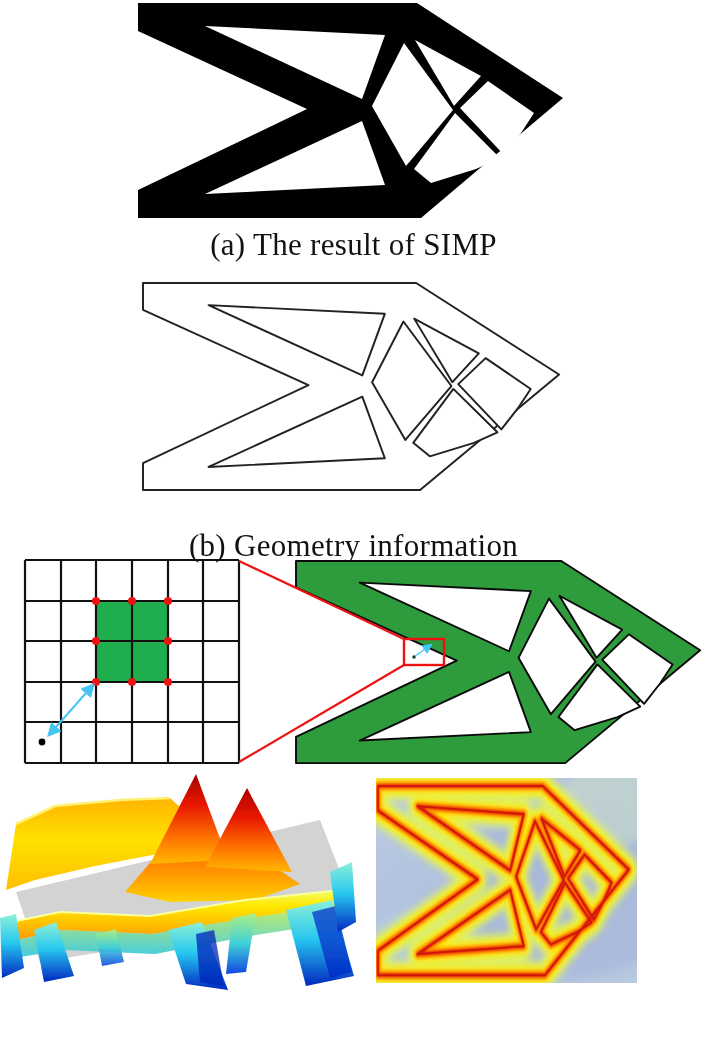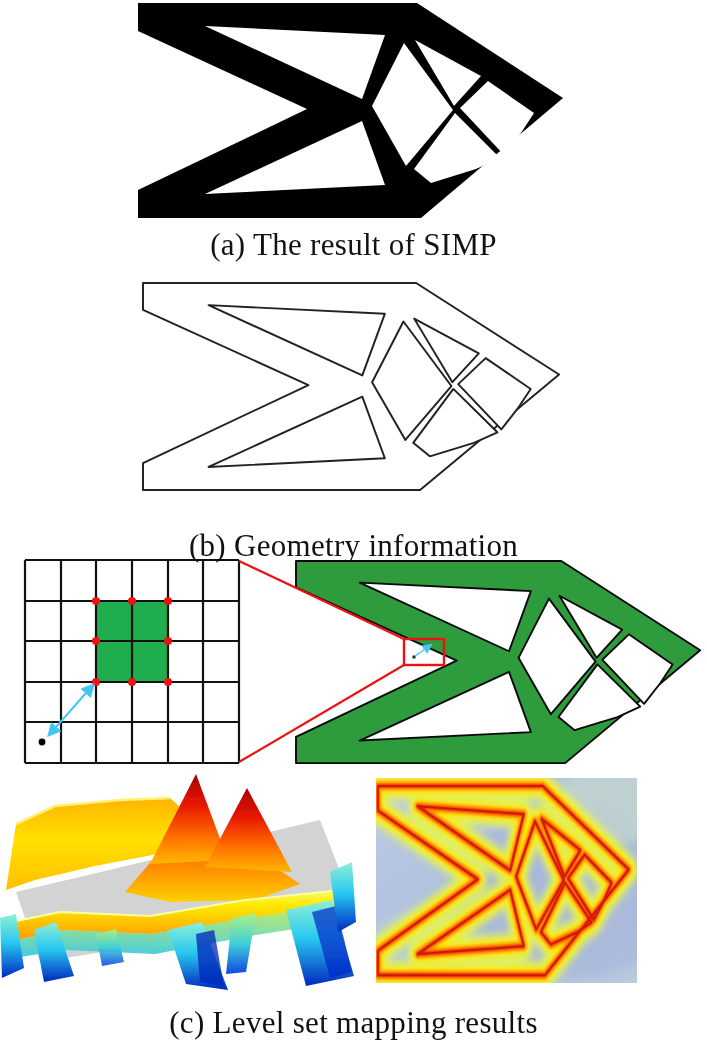--- a/index.html
+++ b/index.html
@@ -182,15 +182,14 @@
     <ellipse cx="45" cy="170" rx="60" ry="40" fill="#b6cede" opacity="0.6" filter="url(#b5)"></ellipse>
     <g transform="translate(2,8) scale(0.59,0.88)" fill="none" stroke-linejoin="round">
       <use href="#topoAll" stroke="#e2f55e" stroke-width="32" opacity="0.9" filter="url(#b5)"></use>
       <use href="#topoAll" stroke="#ffe80a" stroke-width="19" filter="url(#b3)"></use>
       <use href="#topoAll" stroke="#ff9800" stroke-width="11" filter="url(#b2)"></use>
       <use href="#topoAll" stroke="#e83000" stroke-width="4.8" filter="url(#b1)"></use>
       <use href="#topoAll" stroke="#cc1010" stroke-width="2.2" opacity="0.85"></use>
     </g>
   </svg>
 
-  <div class="caption" style="top:1005px">(c) Level set mapping results</div>
 
 </div>
 
 </body></html>

